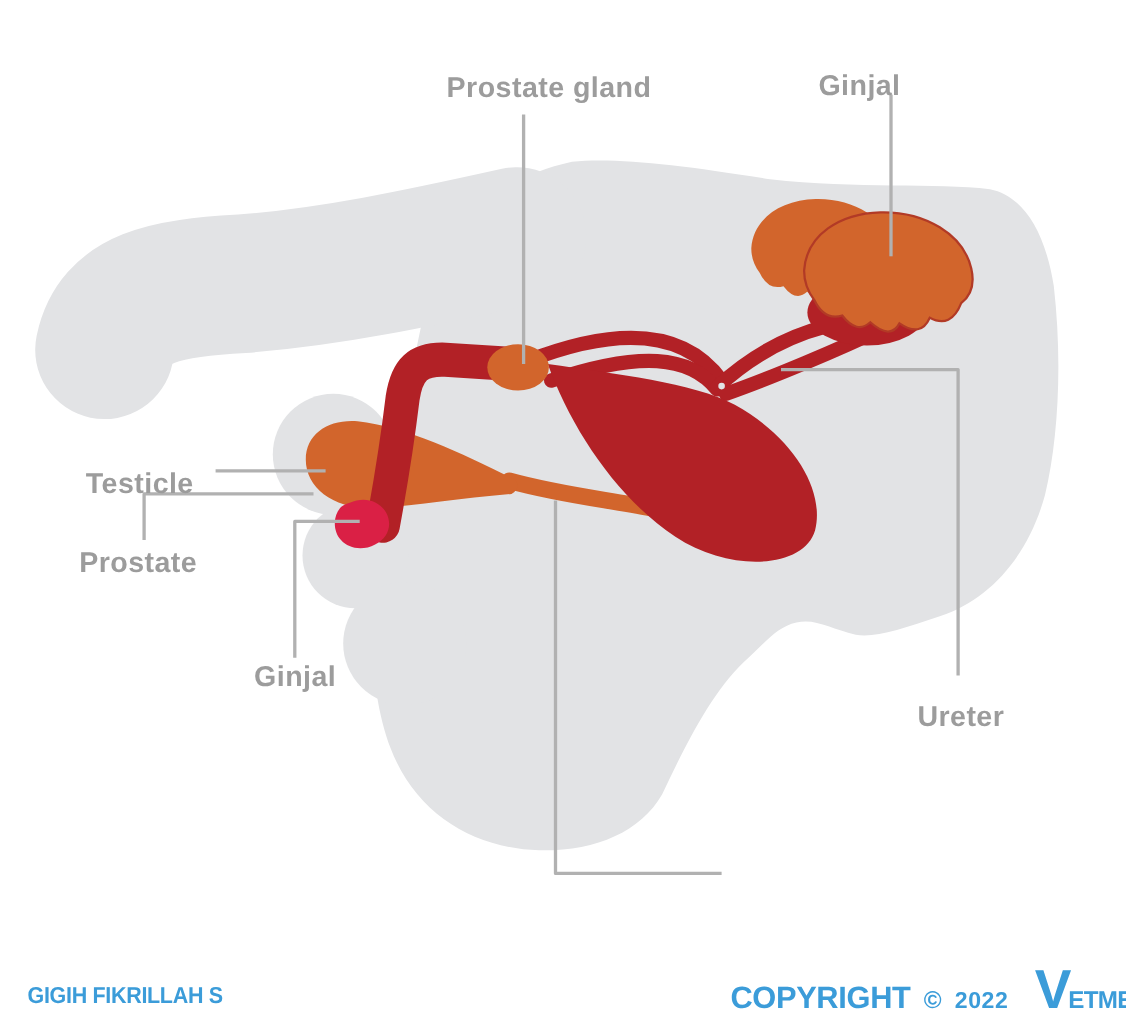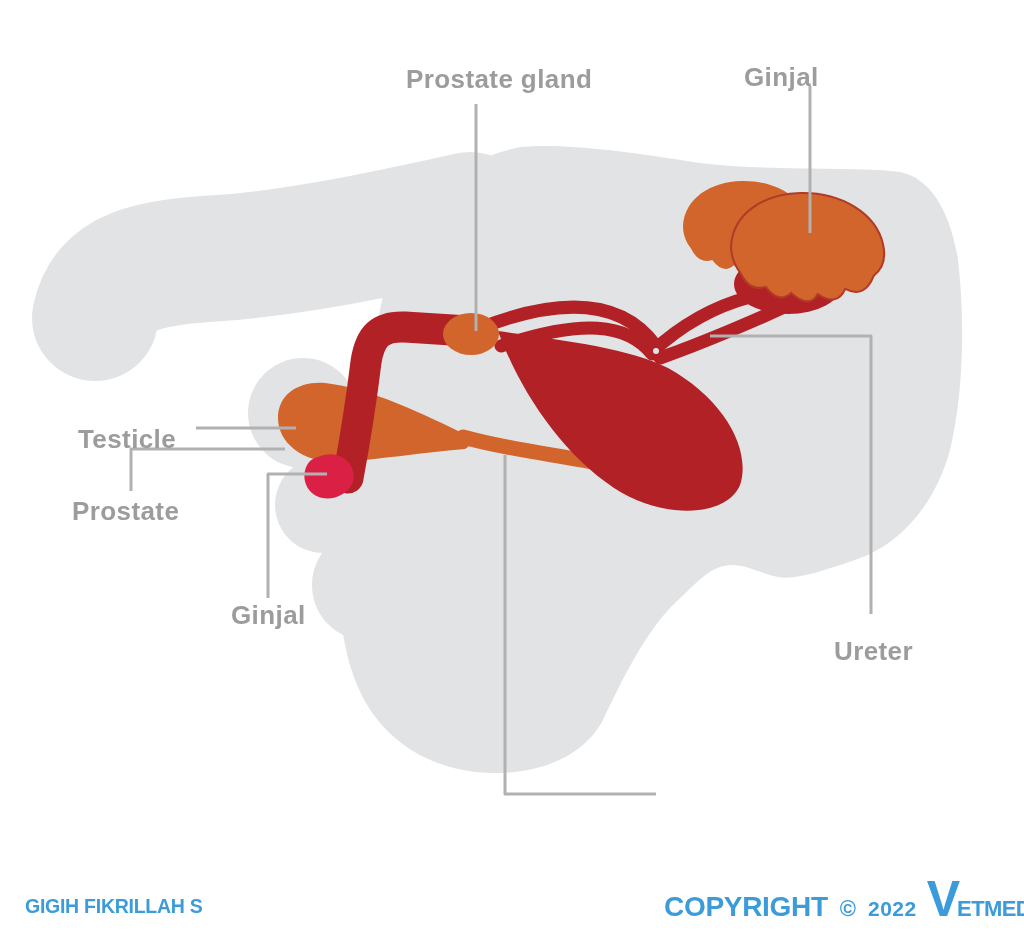--- a/index.html
+++ b/index.html
@@ -27,21 +27,21 @@
     color:#3b9cd9;white-space:nowrap;line-height:1;
     transform:scaleX(0.93);transform-origin:left bottom;
   }
   .footer-right{
     position:absolute;left:664px;top:874px;
     display:flex;align-items:baseline;
     color:#3b9cd9;white-space:nowrap;line-height:1;
   }
   .footer-right .ftxt{font-weight:700;font-size:28px;letter-spacing:-0.3px;}
   .footer-right .csym{font-weight:700;font-size:22px;margin:0 12px;}
-  .footer-right .yr{font-weight:700;font-size:21px;margin-right:10px;letter-spacing:0.5px;text-align:right;}
+  .footer-right .yr{font-weight:700;font-size:21px;margin-right:24px;letter-spacing:0.5px;text-align:right;}
   .brand{position:relative;display:inline-flex;align-items:baseline;}
   .brand-v{font-weight:700;font-size:50px;letter-spacing:-1px;}
   .brand-rest{font-weight:700;font-size:22px;letter-spacing:-0.6px;margin-left:-2px;}
 </style>
 </head>
 <body>
 
 <div class="canvas">
 
   <svg width="1024" height="930" viewBox="0 0 1024 930">

